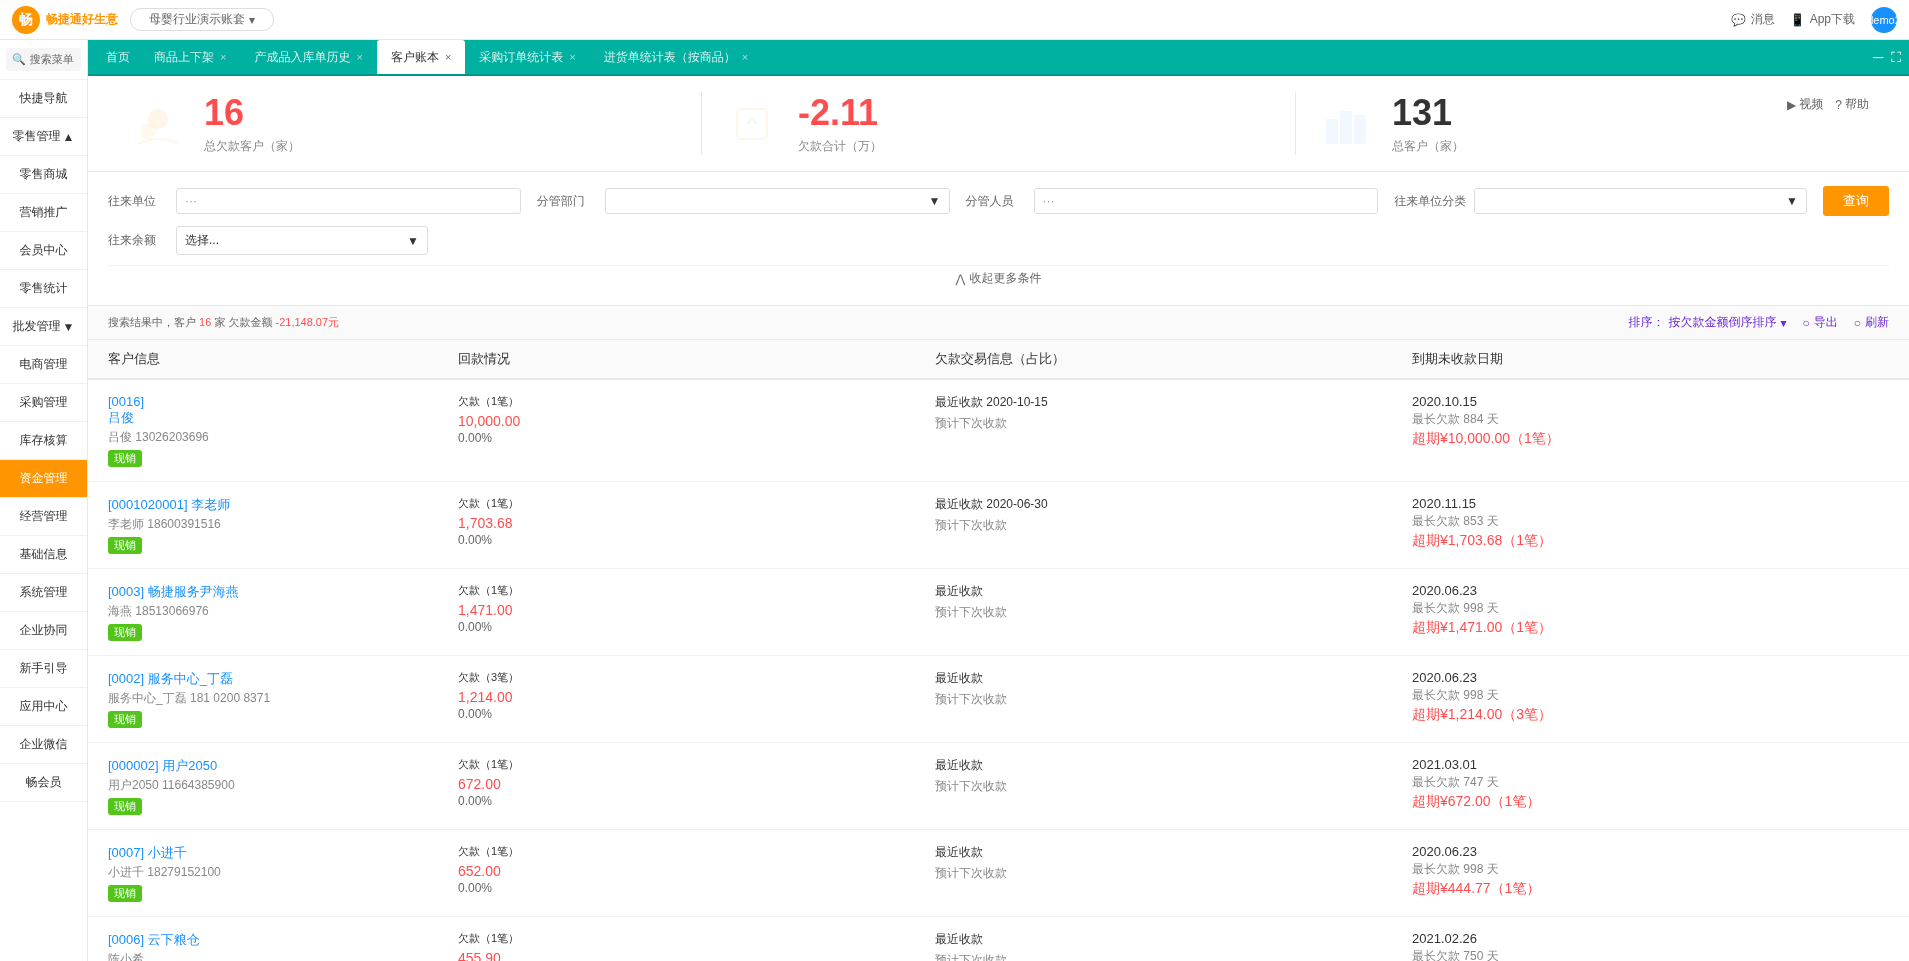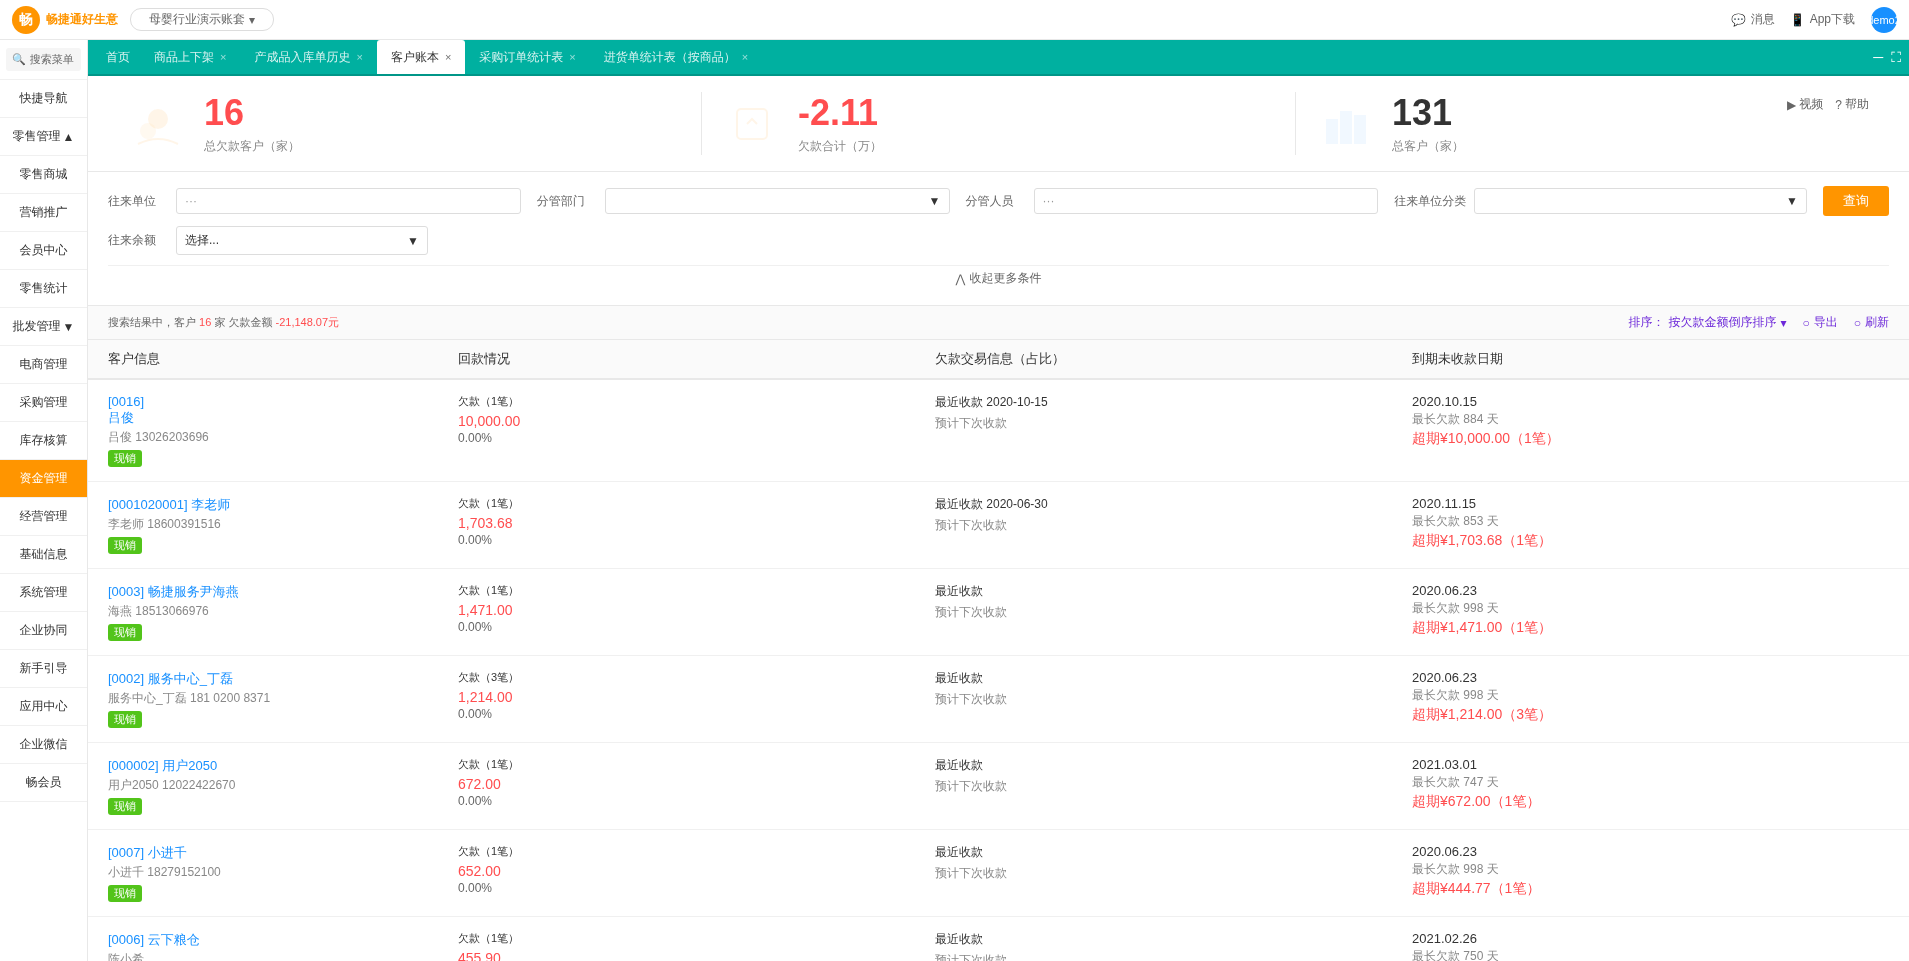--- a/index.html
+++ b/index.html
@@ -454,21 +454,21 @@
               <div class="overdue-date">2020.06.23</div>
               <div class="overdue-detail">最长欠款 998 天</div>
               <div class="overdue-amount">超期¥1,214.00（3笔）</div>
             </div>
           </div>
 
           <div class="table-row">
             <div class="customer-info">
               <span style="color:#1890ff;cursor:pointer;">[000002]</span>
               <span style="color:#1890ff;cursor:pointer;">用户2050</span>
-              <div class="customer-sub">用户2050  12022422670</div>
+              <div class="customer-sub">用户2050  11664385900</div>
               <span class="tag">现销</span>
             </div>
             <div class="debt-info">
               <div class="debt-count">欠款（1笔）</div>
               <div class="debt-amount">672.00</div>
               <div class="debt-percent">0.00%</div>
             </div>
             <div class="recovery-info">
               <div class="last-date">最近收款</div>
               <div class="next-payment">预计下次收款</div>

